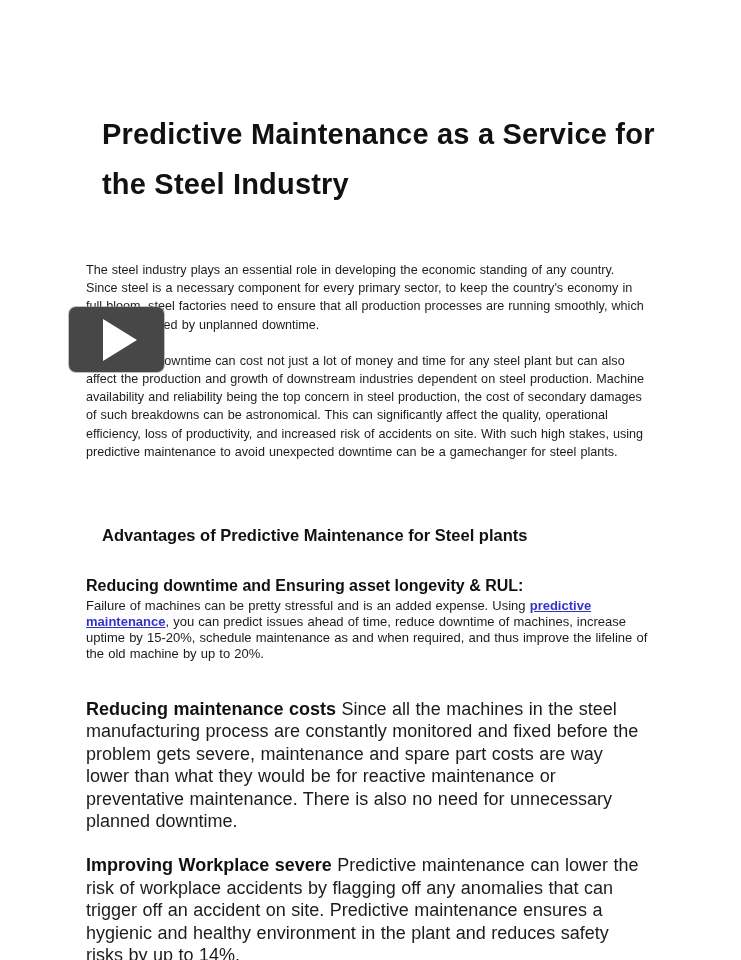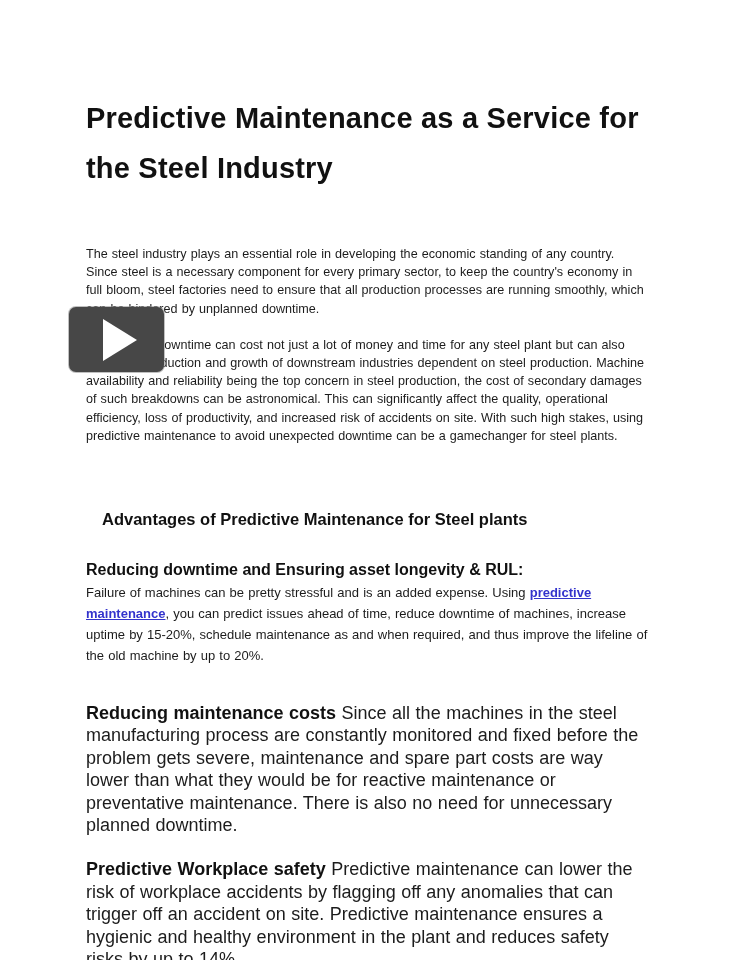--- a/index.html
+++ b/index.html
@@ -22,21 +22,21 @@
   }
   .content {
     position: absolute;
     left: 86px;
     top: 0;
     width: 562px;
   }
 
   
   .doc-title {
-    margin: 0;
+    margin: 16px;
     padding-top: 93px;
     font-size: 29px;
     font-weight: bold;
     line-height: 50px;
     letter-spacing: 0.2px;
     color: #111111;
     width: 560px;
   }
 
   
@@ -71,21 +71,21 @@
     padding-top: 14px;
     font-size: 16px;
     font-weight: bold;
     line-height: 20px;
     color: #111111;
   }
   .para-loose {
     margin: 0;
     padding-top: 2px;
     font-size: 13px;
-    line-height: 21px;
+    line-height: 16px;
     color: #1c1c1c;
     word-spacing: 0.5px;
   }
   .gap-lg { height: 36px; }
   .gap-md { height: 22px; }
 
   .para-loose .lead,
   .para-mixed .lead {
     font-weight: bold;
     color: #111111;
@@ -151,21 +151,21 @@
 
     <div class="gap-lg"></div>
 
     <div>
       <p class="para-mixed"><span class="lead">Reducing maintenance costs</span><span> Since all the machines in the steel manufacturing process are constantly monitored and fixed before the problem gets severe, maintenance and spare part costs are way lower than what they would be for reactive maintenance or preventative maintenance. There is also no need for unnecessary planned downtime.</span></p>
     </div>
 
     <div class="gap-md"></div>
 
     <div>
-      <p class="para-mixed"><span class="lead">Predictive Workplace safety</span><span> Predictive maintenance can lower the risk of workplace accidents by flagging off any anomalies that can trigger off an accident on site. Predictive maintenance ensures a hygienic and healthy environment in the plant and reduces safety risks by up to 14%.</span></p>
+      <p class="para-mixed"><span class="lead">Improving Workplace severe</span><span> Predictive maintenance can lower the risk of workplace accidents by flagging off any anomalies that can trigger off an accident on site. Predictive maintenance ensures a hygienic and healthy environment in the plant and reduces safety risks by up to 14%.</span></p>
     </div>
 
   </div>
 
   <div class="play-overlay">
     <div class="play-triangle"></div>
   </div>
 
 </div>
 

